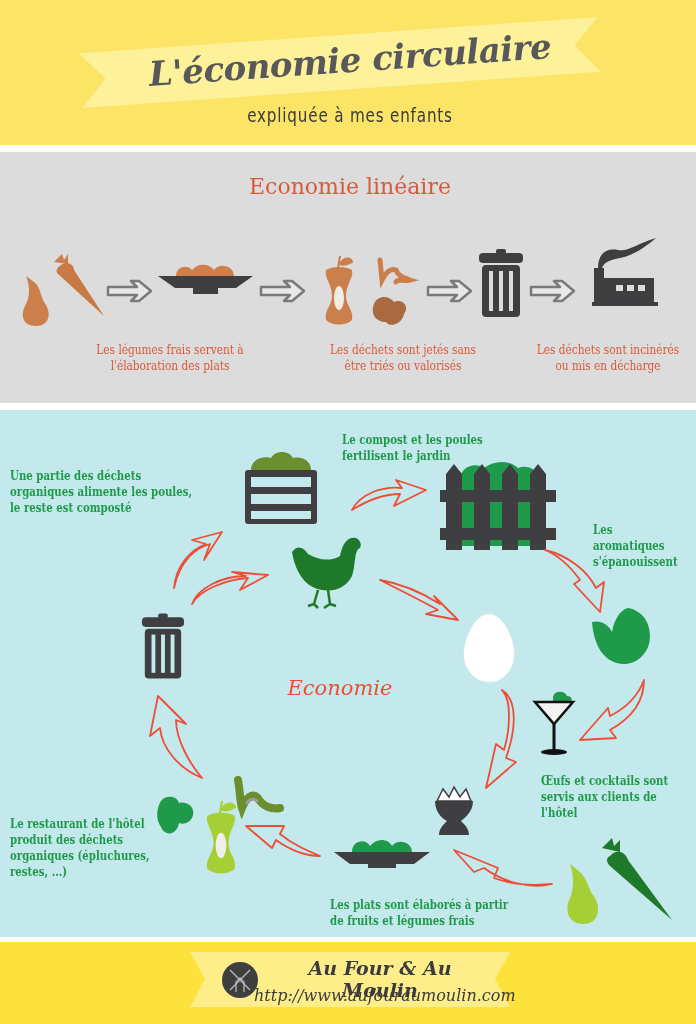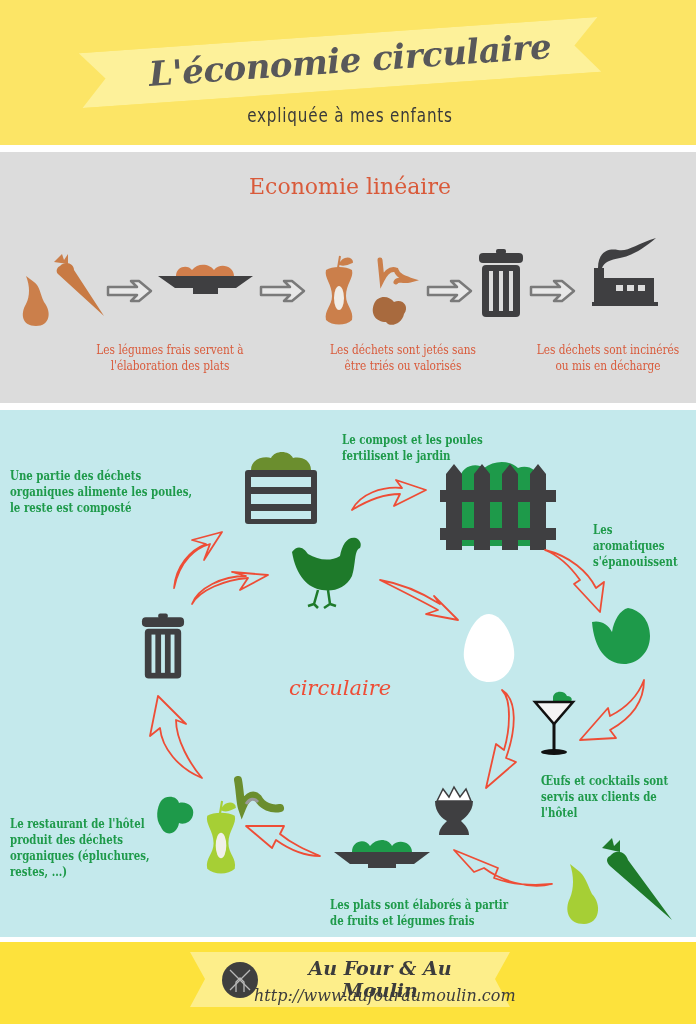--- a/index.html
+++ b/index.html
@@ -97,21 +97,21 @@
 <div class="abs lin-cap" style="left:518px;top:342px;width:180px">Les déchets sont incinérés ou mis en décharge</div>
 
 <div class="abs circ-cap" style="left:10px;top:468px;width:220px">Une partie des déchets organiques alimente les poules, le reste est composté</div>
 <div class="abs circ-cap" style="left:342px;top:432px;width:170px">Le compost et les poules fertilisent le jardin</div>
 <div class="abs circ-cap" style="left:593px;top:522px;width:110px">Les aromatiques s'épanouissent</div>
 <div class="abs circ-cap" style="left:541px;top:773px;width:175px">Œufs et cocktails sont servis aux clients de l'hôtel</div>
 <div class="abs circ-cap" style="left:330px;top:897px;width:220px">Les plats sont élaborés à partir de fruits et légumes frais</div>
 <div class="abs circ-cap" style="left:10px;top:816px;width:165px">Le restaurant de l'hôtel produit des déchets organiques (épluchures, restes, ...)</div>
 
 <div class="abs circ-title">
-  <div>circulaire</div>
+  <div>Economie</div>
 </div>
 
 <svg class="icon" style="left:245px;top:448px" width="72" height="76" viewBox="0 0 72 76">
   <path d="M6 22 C6 10 20 8 26 10 C30 2 44 2 48 10 C56 8 66 12 66 22Z" fill="#6b8e2e"></path>
   <rect x="0" y="22" width="72" height="54" rx="3" fill="#3f3f41"></rect>
   <rect x="6" y="29" width="60" height="10" fill="#c4e9ec"></rect>
   <rect x="6" y="46" width="60" height="10" fill="#c4e9ec"></rect>
   <rect x="6" y="63" width="60" height="8" fill="#c4e9ec"></rect>
 </svg>
 

